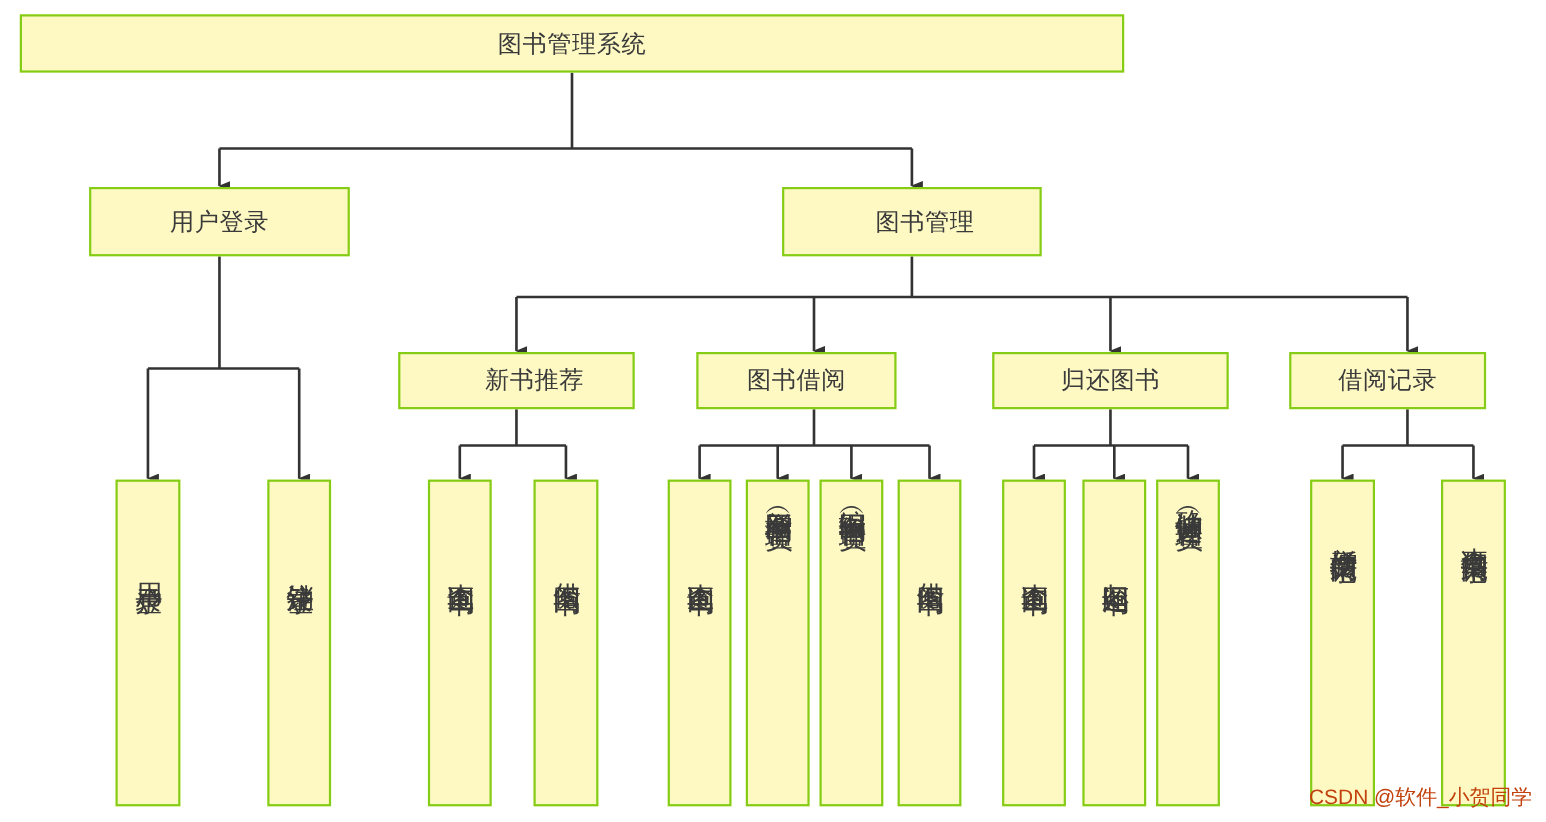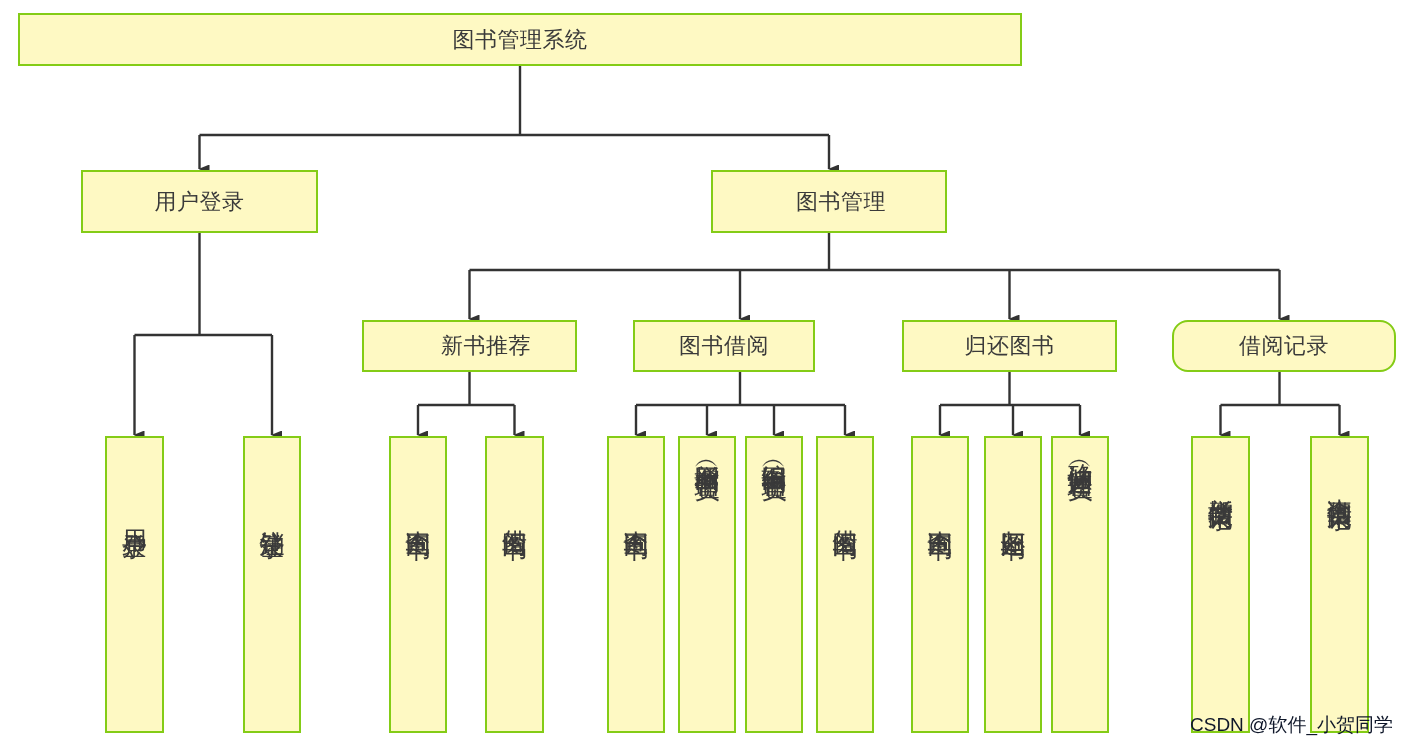--- a/index.html
+++ b/index.html
@@ -122,21 +122,21 @@
       </div>
       <div class="node-box horizontal" style="left: 362px; top: 320px; width: 215px; height: 52px; padding-left: 33px;">
         <span class="node-label">新书推荐</span>
       </div>
       <div class="node-box horizontal" style="left: 633px; top: 320px; width: 182px; height: 52px;">
         <span class="node-label">图书借阅</span>
       </div>
       <div class="node-box horizontal" style="left: 902px; top: 320px; width: 215px; height: 52px;">
         <span class="node-label">归还图书</span>
       </div>
-      <div class="node-box horizontal" style="left: 1172px; top: 320px; width: 224px; height: 52px; border-radius: 16px;">
+      <div class="node-box horizontal" style="left: 1172px; top: 320px; width: 179px; height: 52px;">
         <span class="node-label">借阅记录</span>
       </div>
       <div class="node-box vertical" style="left: 105px; top: 436px; width: 59px; height: 297px;">
         <span class="node-label" style="margin-top: 72px;">用户登录</span>
       </div>
       <div class="node-box vertical" style="left: 243px; top: 436px; width: 58px; height: 297px;">
         <span class="node-label" style="margin-top: 72px;">注销登录</span>
       </div>
       <div class="node-box vertical" style="left: 389px; top: 436px; width: 58px; height: 297px;">
         <span class="node-label" style="margin-top: 72px;">查询图书</span>
@@ -165,14 +165,14 @@
       <div class="node-box vertical" style="left: 1051px; top: 436px; width: 58px; height: 297px;">
         <span class="node-label" style="margin-top: 6px;">确认归还（管理员）</span>
       </div>
       <div class="node-box vertical" style="left: 1191px; top: 436px; width: 59px; height: 297px;">
         <span class="node-label" style="margin-top: 40px;">新增借阅记录</span>
       </div>
       <div class="node-box vertical" style="left: 1310px; top: 436px; width: 59px; height: 297px;">
         <span class="node-label" style="margin-top: 40px;">查询借阅记录</span>
       </div>
     </div>
-  <div class="watermark" style="left: 1190px; top: 712px; color: #0f172a;">CSDN @软件_小贺同学</div>
+  <div class="watermark" style="left: 1190px; top: 712px; color: #c2410c;">CSDN @软件_小贺同学</div>
 </div>
 
 </body></html>

